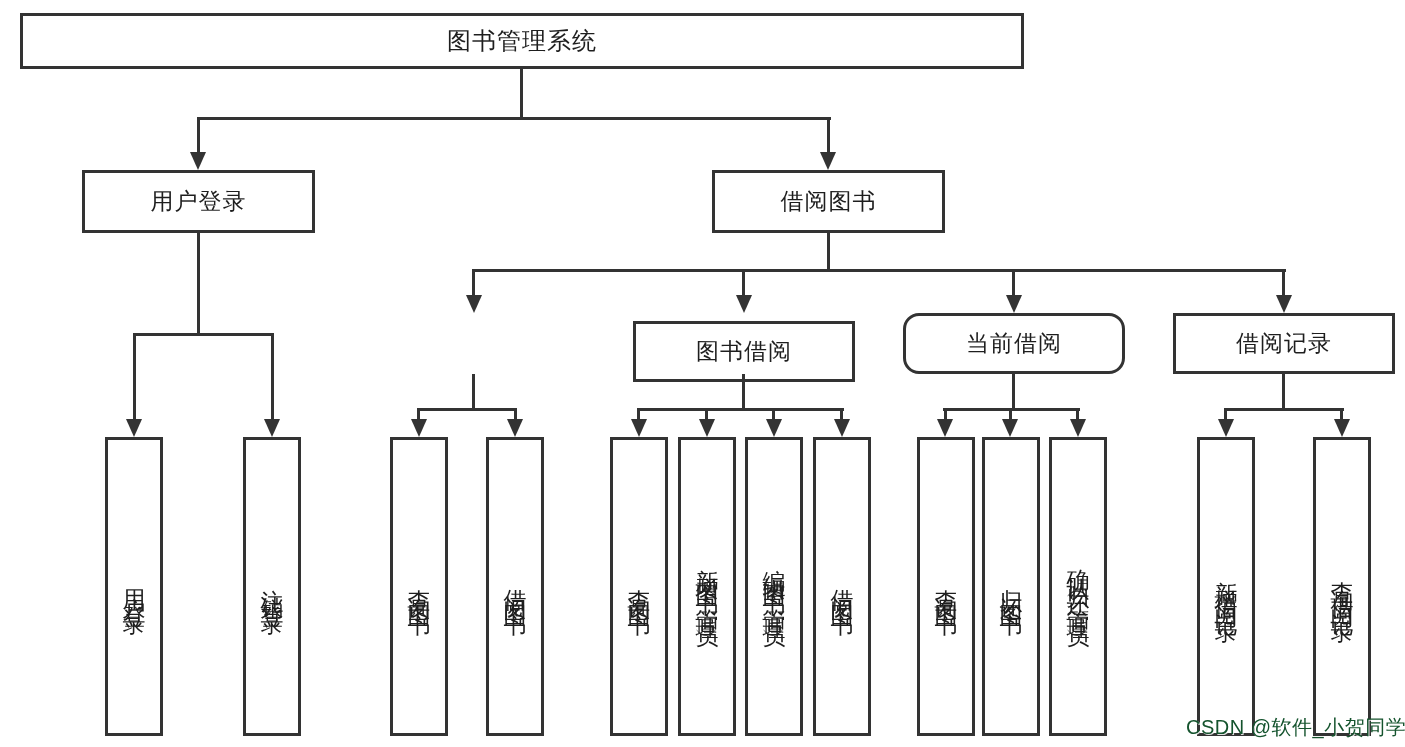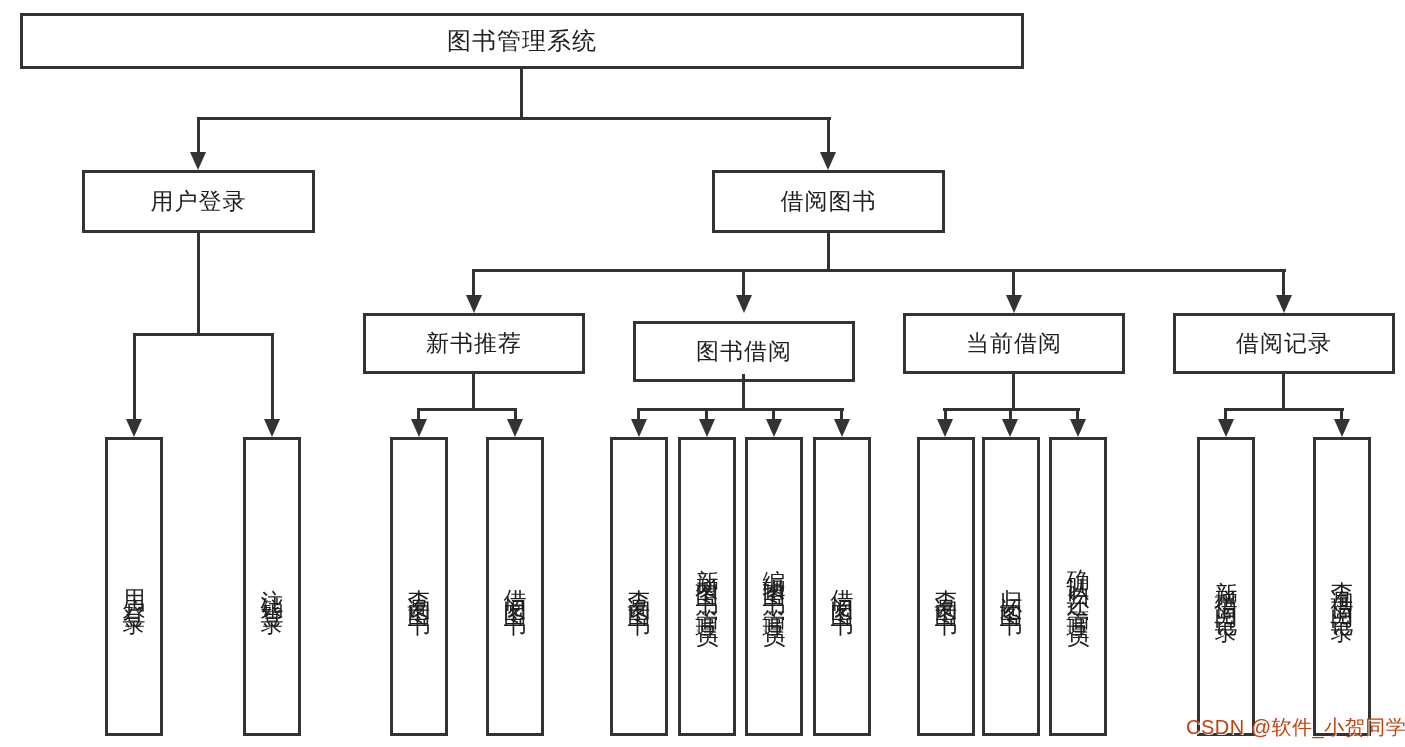--- a/index.html
+++ b/index.html
@@ -47,21 +47,21 @@
     position:absolute;
     width:0;height:0;
     border-left:8px solid transparent;
     border-right:8px solid transparent;
     border-top:18px solid #333333;
   }
   .watermark{
     position:absolute;
     left:1186px;top:714px;
     font-size:20px;
-    color:#c2410c;
+    color:#14532d;
     letter-spacing:0.5px;
     text-shadow:1px 1px 0 rgba(255,255,255,0.85);
     z-index:5;
     white-space:nowrap;
   }
 </style>
 </head>
 <body>
 
 <div class="canvas">
@@ -71,29 +71,26 @@
   </div>
 
   <div class="node" style="left:82px;top:170px;width:233px;height:63px;">
     <span>用户登录</span>
   </div>
 
   <div class="node" style="left:712px;top:170px;width:233px;height:63px;">
     <span>借阅图书</span>
   </div>
 
-  <div class="node" style="left:363px;top:313px;width:222px;height:61px;">
-    <span>新书推荐</span>
-  </div>
 
   <div class="node" style="left:633px;top:313px;width:222px;height:61px;margin-top:8px;">
     <span>图书借阅</span>
   </div>
 
-  <div class="node" style="left:903px;top:313px;width:222px;height:61px;">
+  <div class="node" style="left:903px;top:313px;width:222px;height:61px;border-radius:16px;">
     <span>当前借阅</span>
   </div>
 
   <div class="node" style="left:1173px;top:313px;width:222px;height:61px;">
     <span>借阅记录</span>
   </div>
 
   <div class="leaf" style="left:105px;">
     <span>用户登录</span>
   </div>

